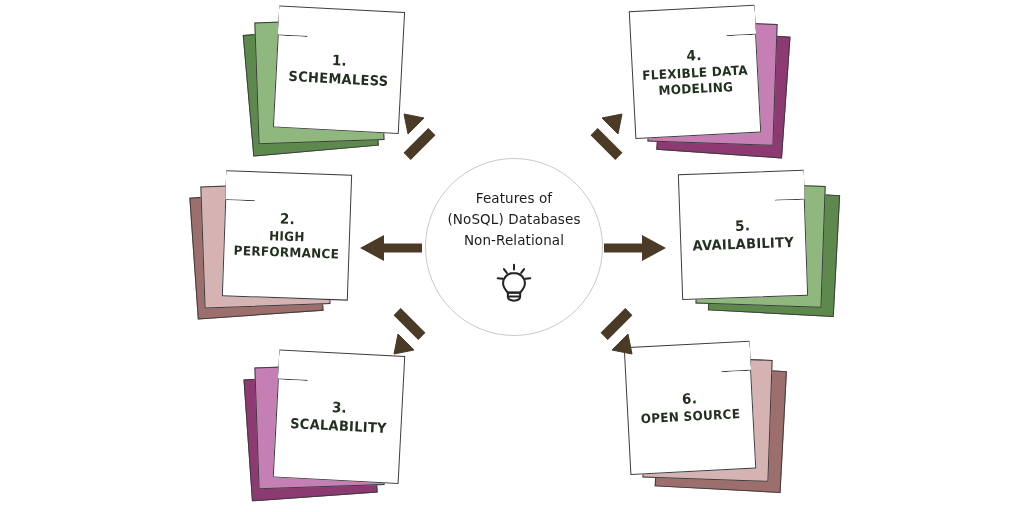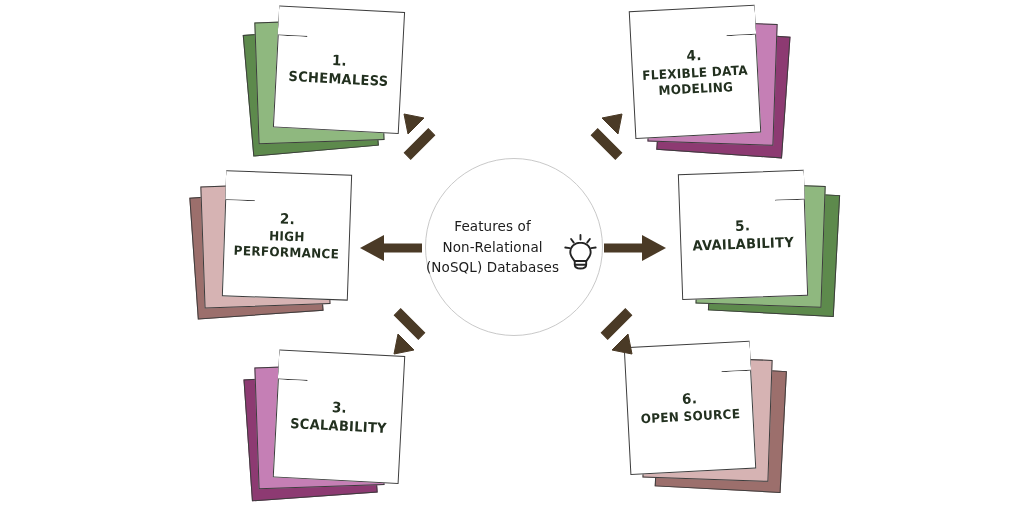--- a/index.html
+++ b/index.html
@@ -26,21 +26,21 @@
     position: absolute;
     left: 425px;
     top: 158px;
     width: 178px;
     height: 178px;
     border-radius: 50%;
     border: 1.4px solid #c9c9c9;
     background: #ffffff;
     box-sizing: border-box;
     display: flex;
-    flex-direction: row;
+    flex-direction: column;
     align-items: center;
     justify-content: center;
     z-index: 5;
   }
   .hub-text {
     text-align: center;
     color: #1c1c1c;
     font-size: 13.5px;
     line-height: 1.55;
     font-family: "DejaVu Sans", sans-serif;
@@ -245,22 +245,22 @@
       <div class="label small">
         <span class="num">6.</span>
         <span class="txt">OPEN SOURCE</span>
       </div>
     </div>
   </div>
 
   <div class="hub">
     <div class="hub-text">
       <span class="l">Features of</span>
+      <span class="l">(NoSQL) Databases</span>
       <span class="l">Non-Relational</span>
-      <span class="l">(NoSQL) Databases</span>
     </div>
     <svg class="bulb" viewBox="0 0 48 48">
       <g stroke="#232323" stroke-width="2.1" fill="none" stroke-linecap="round">
         <path d="M24 5 L24 10"></path>
         <path d="M13.5 9.5 L16.5 13.5"></path>
         <path d="M34.5 9.5 L31.5 13.5"></path>
         <path d="M7 19 L12 19.6"></path>
         <path d="M41 19 L36 19.6"></path>
         <path d="M24 13.5 C17.4 13.5 12.6 18.3 12.6 24.3 C12.6 28.8 15.6 31.5 17.4 34 L30.6 34 C32.4 31.5 35.4 28.8 35.4 24.3 C35.4 18.3 30.6 13.5 24 13.5 Z"></path>
         <path d="M17.6 34.2 L30.4 34.2 L30.4 38.2 C30.4 40.6 28.2 42.4 24 42.4 C19.8 42.4 17.6 40.6 17.6 38.2 Z"></path>

